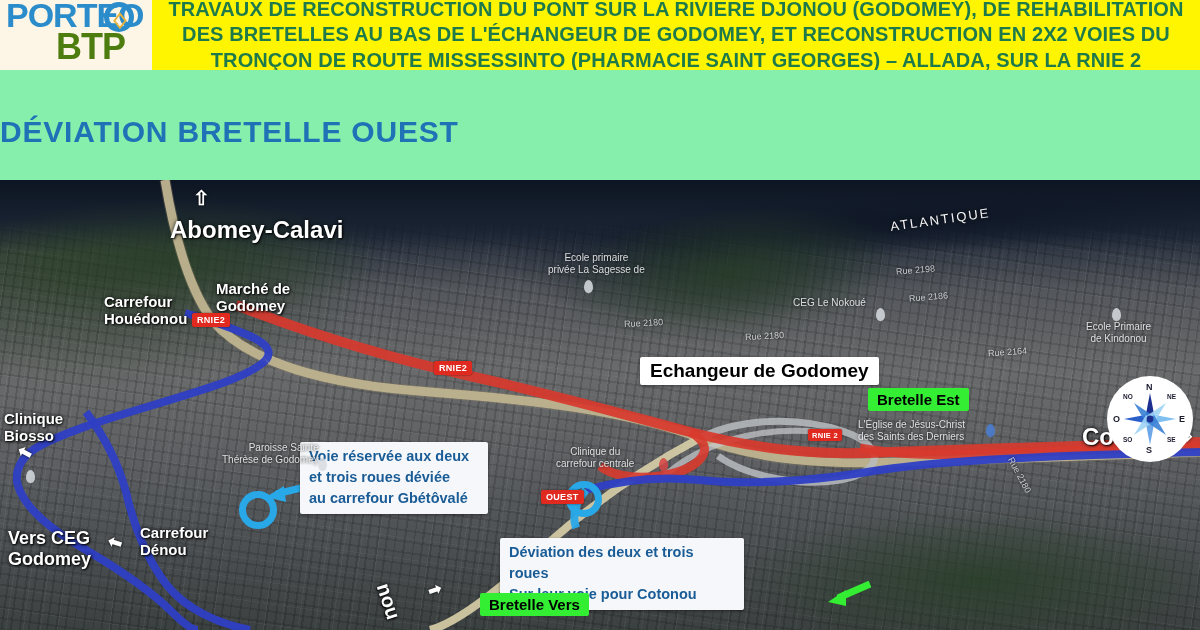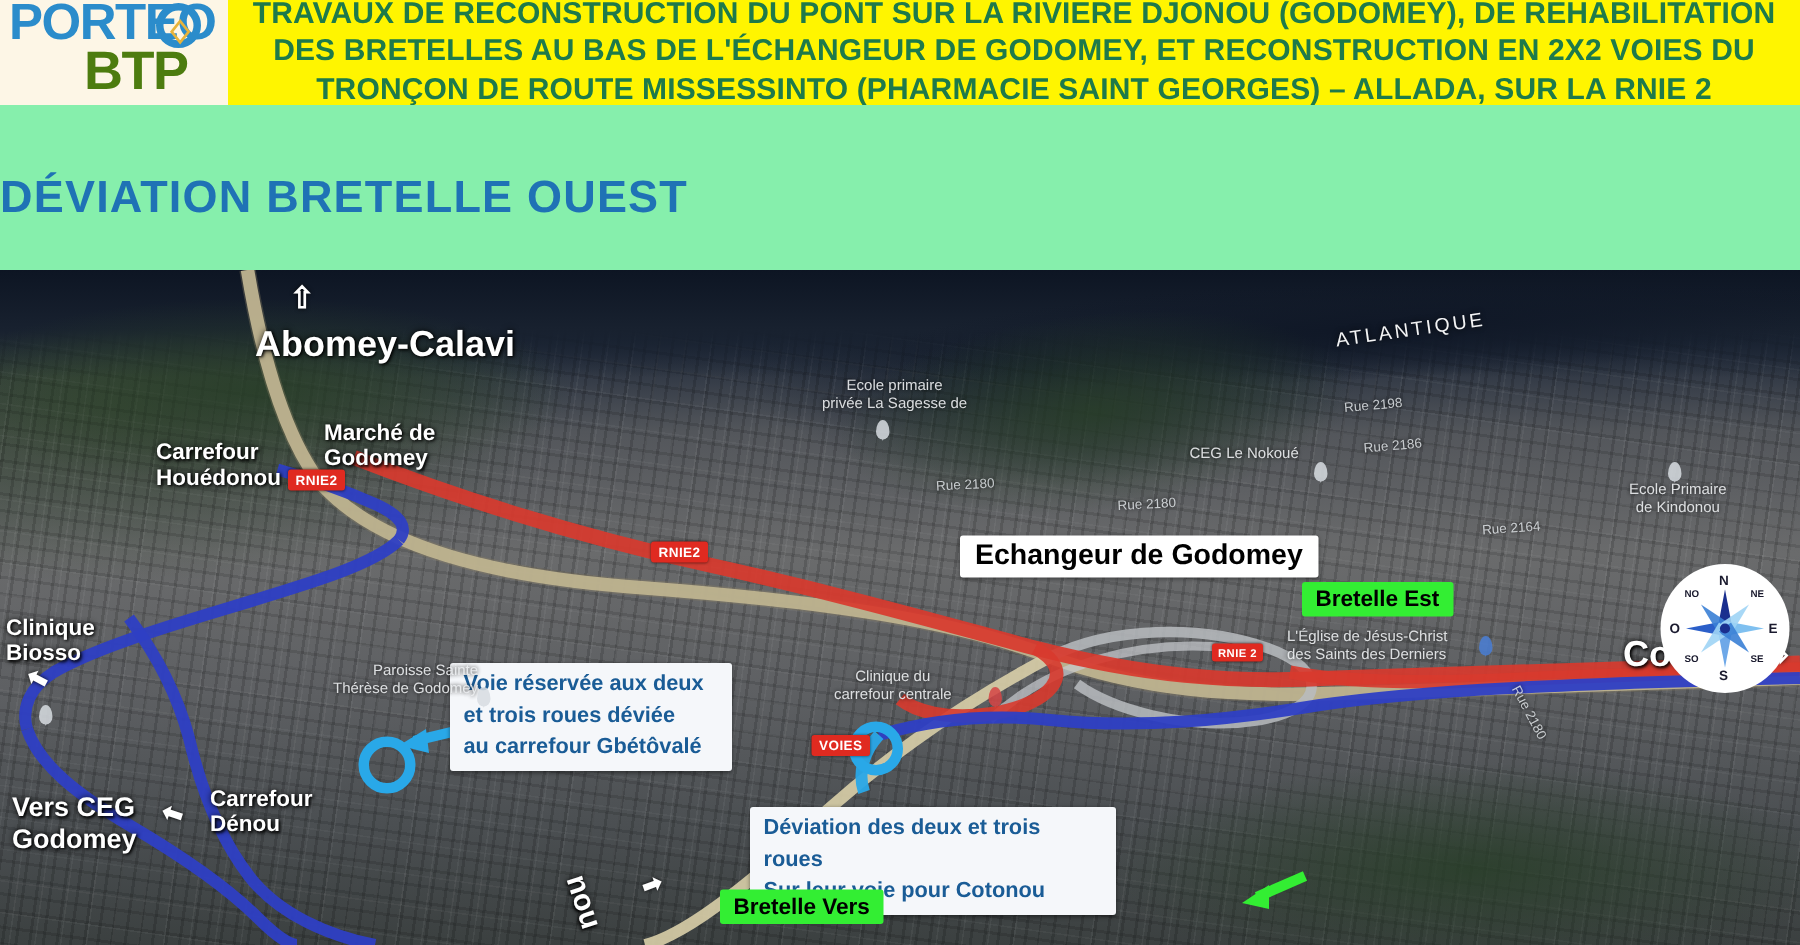--- a/index.html
+++ b/index.html
@@ -264,21 +264,21 @@
     <div class="lbl place-label" style="left:140px; top:344px; white-space:pre-line;">Carrefour
 Dénou</div>
 
     <div class="arrow-glyph" style="left:18px; top:262px; font-size:17px; transform:rotate(28deg);">⬅</div>
     <div class="arrow-glyph" style="left:108px; top:352px; font-size:17px; transform:rotate(18deg);">⬅</div>
     <div class="arrow-glyph" style="left:428px; top:400px; font-size:16px; transform:rotate(-20deg);">➡</div>
 
     <div class="rnie-badge" style="left:192px; top:133px;">RNIE2</div>
     <div class="rnie-badge" style="left:434px; top:181px;">RNIE2</div>
     <div class="rnie-badge sm" style="left:808px; top:249px;">RNIE 2</div>
-    <div class="rnie-badge" style="left:541px; top:310px;">VOIES</div>
+    <div class="rnie-badge" style="left:541px; top:310px;">OUEST</div>
 
     <div class="callout" style="left:300px; top:262px; width:188px;">
       <div>Voie réservée aux deux</div>
       <div>et trois roues déviée</div>
       <div>au carrefour Gbétôvalé</div>
     </div>
 
     <div class="callout" style="left:500px; top:358px; width:244px; text-align:left;">
       <div>Déviation des deux et trois roues</div>
       <div>Sur leur voie pour Cotonou</div>

